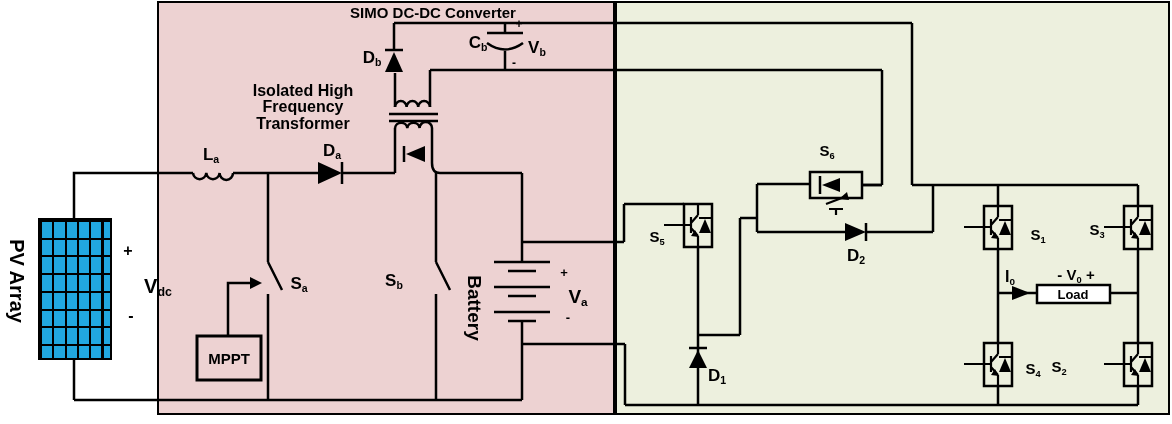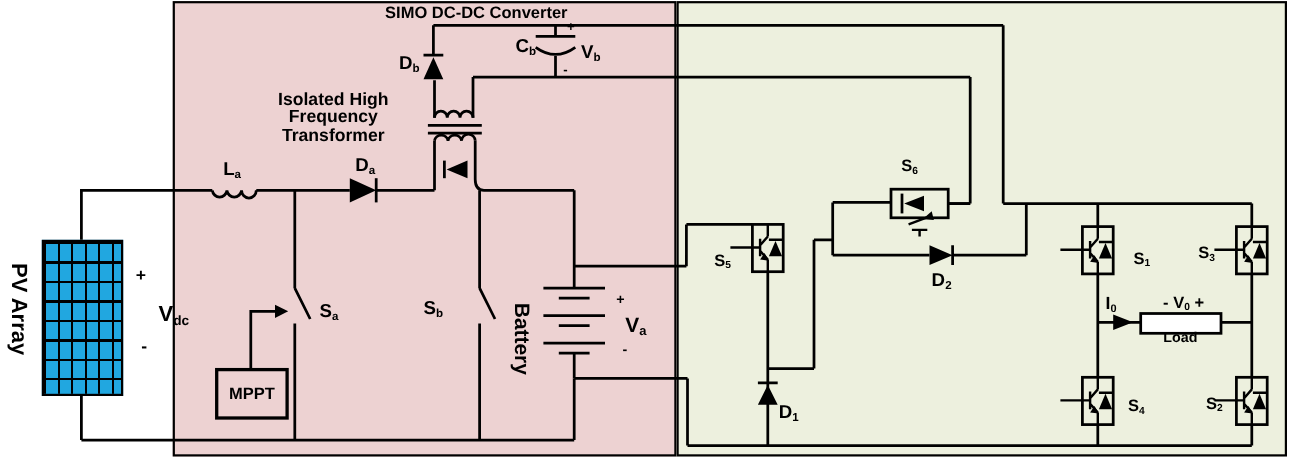--- a/index.html
+++ b/index.html
@@ -179,19 +179,19 @@
   <div class="lbl t19" style="left:562px;top:297px;margin-left:16px;"><span>V</span><span class="sub">a</span></div>
   <div class="lbl t13" style="left:568px;top:317px;">-</div>
 
   <div class="lbl t15" style="left:657px;top:238px;"><span>S</span><span class="sub">5</span></div>
   <div class="lbl t15" style="left:827px;top:152px;"><span>S</span><span class="sub">6</span></div>
   <div class="lbl t17" style="left:672px;top:376px;margin-left:45px;"><span>D</span><span class="sub">1</span></div>
   <div class="lbl t17" style="left:856px;top:256px;"><span>D</span><span class="sub">2</span></div>
   <div class="lbl t15" style="left:1022px;top:236px;padding-left:32px;"><span>S</span><span class="sub">1</span></div>
   <div class="lbl t15" style="left:1097px;top:231px;"><span>S</span><span class="sub">3</span></div>
   <div class="lbl t15" style="left:1033px;top:370px;"><span>S</span><span class="sub">4</span></div>
-  <div class="lbl t15" style="left:1104px;top:368px;"><span>S</span><span class="sub">2</span></div>
+  <div class="lbl t15" style="left:1059px;top:368px;"><span>S</span><span class="sub">2</span></div>
 
   <div class="lbl t16" style="left:1010px;top:278px;"><span>I</span><span class="sub">0</span></div>
   <div class="lbl t15" style="left:1076px;top:276px;"><span>-</span>&nbsp;<span>V</span><span class="sub">0</span>&nbsp;<span>+</span></div>
-  <div class="lbl t13" style="left:1073px;top:294px;margin-top:12px;">Load</div>
+  <div class="lbl t13" style="left:1073px;top:294px;">Load</div>
 
 </div>
 
 </body></html>

